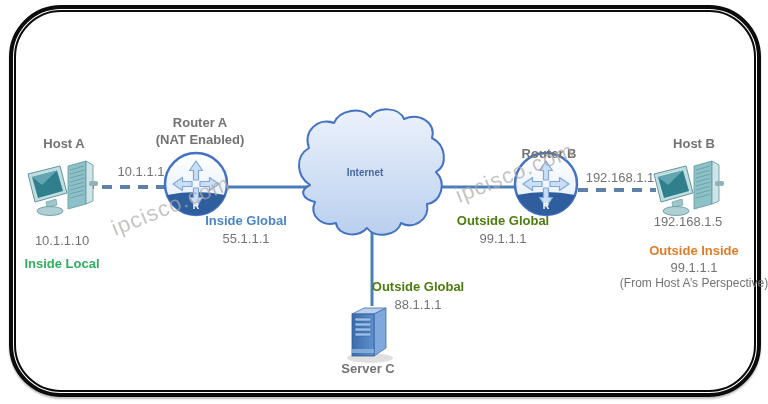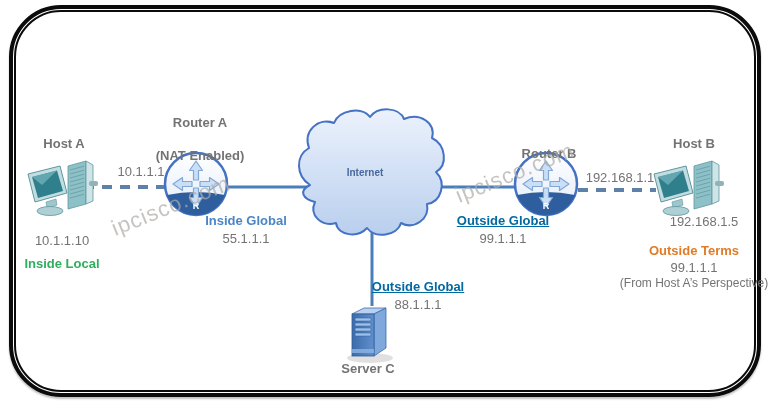--- a/index.html
+++ b/index.html
@@ -21,21 +21,21 @@
   .stage{position:absolute;inset:0;width:768px;height:404px;}
   svg.diagram{position:absolute;left:0;top:0;}
   .lbl{
     position:absolute;transform:translateX(-50%);
     white-space:nowrap;color:#737373;font-size:13px;line-height:1.1;
   }
   .bold{font-weight:700;}
   .title{font-size:20px;font-weight:700;color:#2b2b2b;letter-spacing:.2px;}
   .green{color:#2fae5e;margin-top:40px;}
   .blue{color:#4a86c6;}
-  .red{color:#0369a1;text-decoration:underline;}
+  .red{color:#4d7c0f;}
   .orange{color:#e07c28;}
   .navy{color:#47699e;font-size:10px;}
   .small{font-size:12px;}
   .watermark{
     position:absolute;color:#aeaba8;opacity:.7;font-size:22px;
     transform:rotate(-22deg);letter-spacing:1px;white-space:nowrap;
     pointer-events:none;
   }
 </style>
 </head>
@@ -146,40 +146,40 @@
     </g>
 
     <g transform="translate(344,302)">
       <use href="#serverIcon"></use>
     </g>
   </svg>
 
 
   <div class="lbl bold" style="left:64px;top:137px;">Host A</div>
   <div class="lbl bold" style="left:200px;top:116px;">Router A</div>
-  <div class="lbl bold" style="left:200px;top:149px;">(NAT Enabled)</div>
+  <div class="lbl bold" style="left:200px;top:133px;">(NAT Enabled)</div>
   <div class="lbl" style="left:141px;top:165px;">10.1.1.1</div>
 
   <div class="lbl bold green" style="left:62px;top:217px;">Inside Local</div>
   <div class="lbl" style="left:62px;top:234px;">10.1.1.10</div>
 
   <div class="lbl bold blue" style="left:246px;top:214px;">Inside Global</div>
   <div class="lbl" style="left:246px;top:232px;">55.1.1.1</div>
 
   <div class="lbl bold navy" style="left:365px;top:167px;">Internet</div>
 
   <div class="lbl bold" style="left:549px;top:119px;margin-top:28px;">Router B</div>
   <div class="lbl" style="left:620px;top:171px;">192.168.1.1</div>
 
   <div class="lbl bold red" style="left:503px;top:214px;">Outside Global</div>
   <div class="lbl" style="left:503px;top:232px;">99.1.1.1</div>
 
   <div class="lbl bold" style="left:694px;top:137px;">Host B</div>
-  <div class="lbl" style="left:688px;top:215px;margin-left:16px;">192.168.1.5</div>
-  <div class="lbl bold orange" style="left:694px;top:244px;">Outside Terms</div>
+  <div class="lbl" style="left:688px;top:215px;">192.168.1.5</div>
+  <div class="lbl bold orange" style="left:694px;top:244px;">Outside Inside</div>
   <div class="lbl" style="left:694px;top:261px;">99.1.1.1</div>
   <div class="lbl small" style="left:694px;top:277px;">(From Host A’s Perspective)</div>
 
   <div class="lbl bold red" style="left:418px;top:280px;">Outside Global</div>
   <div class="lbl" style="left:418px;top:298px;">88.1.1.1</div>
   <div class="lbl bold" style="left:368px;top:362px;">Server C</div>
 
   <div class="watermark" style="left:108px;top:193px;">ipcisco.com</div>
   <div class="watermark" style="left:452px;top:160px;">ipcisco.com</div>
 

